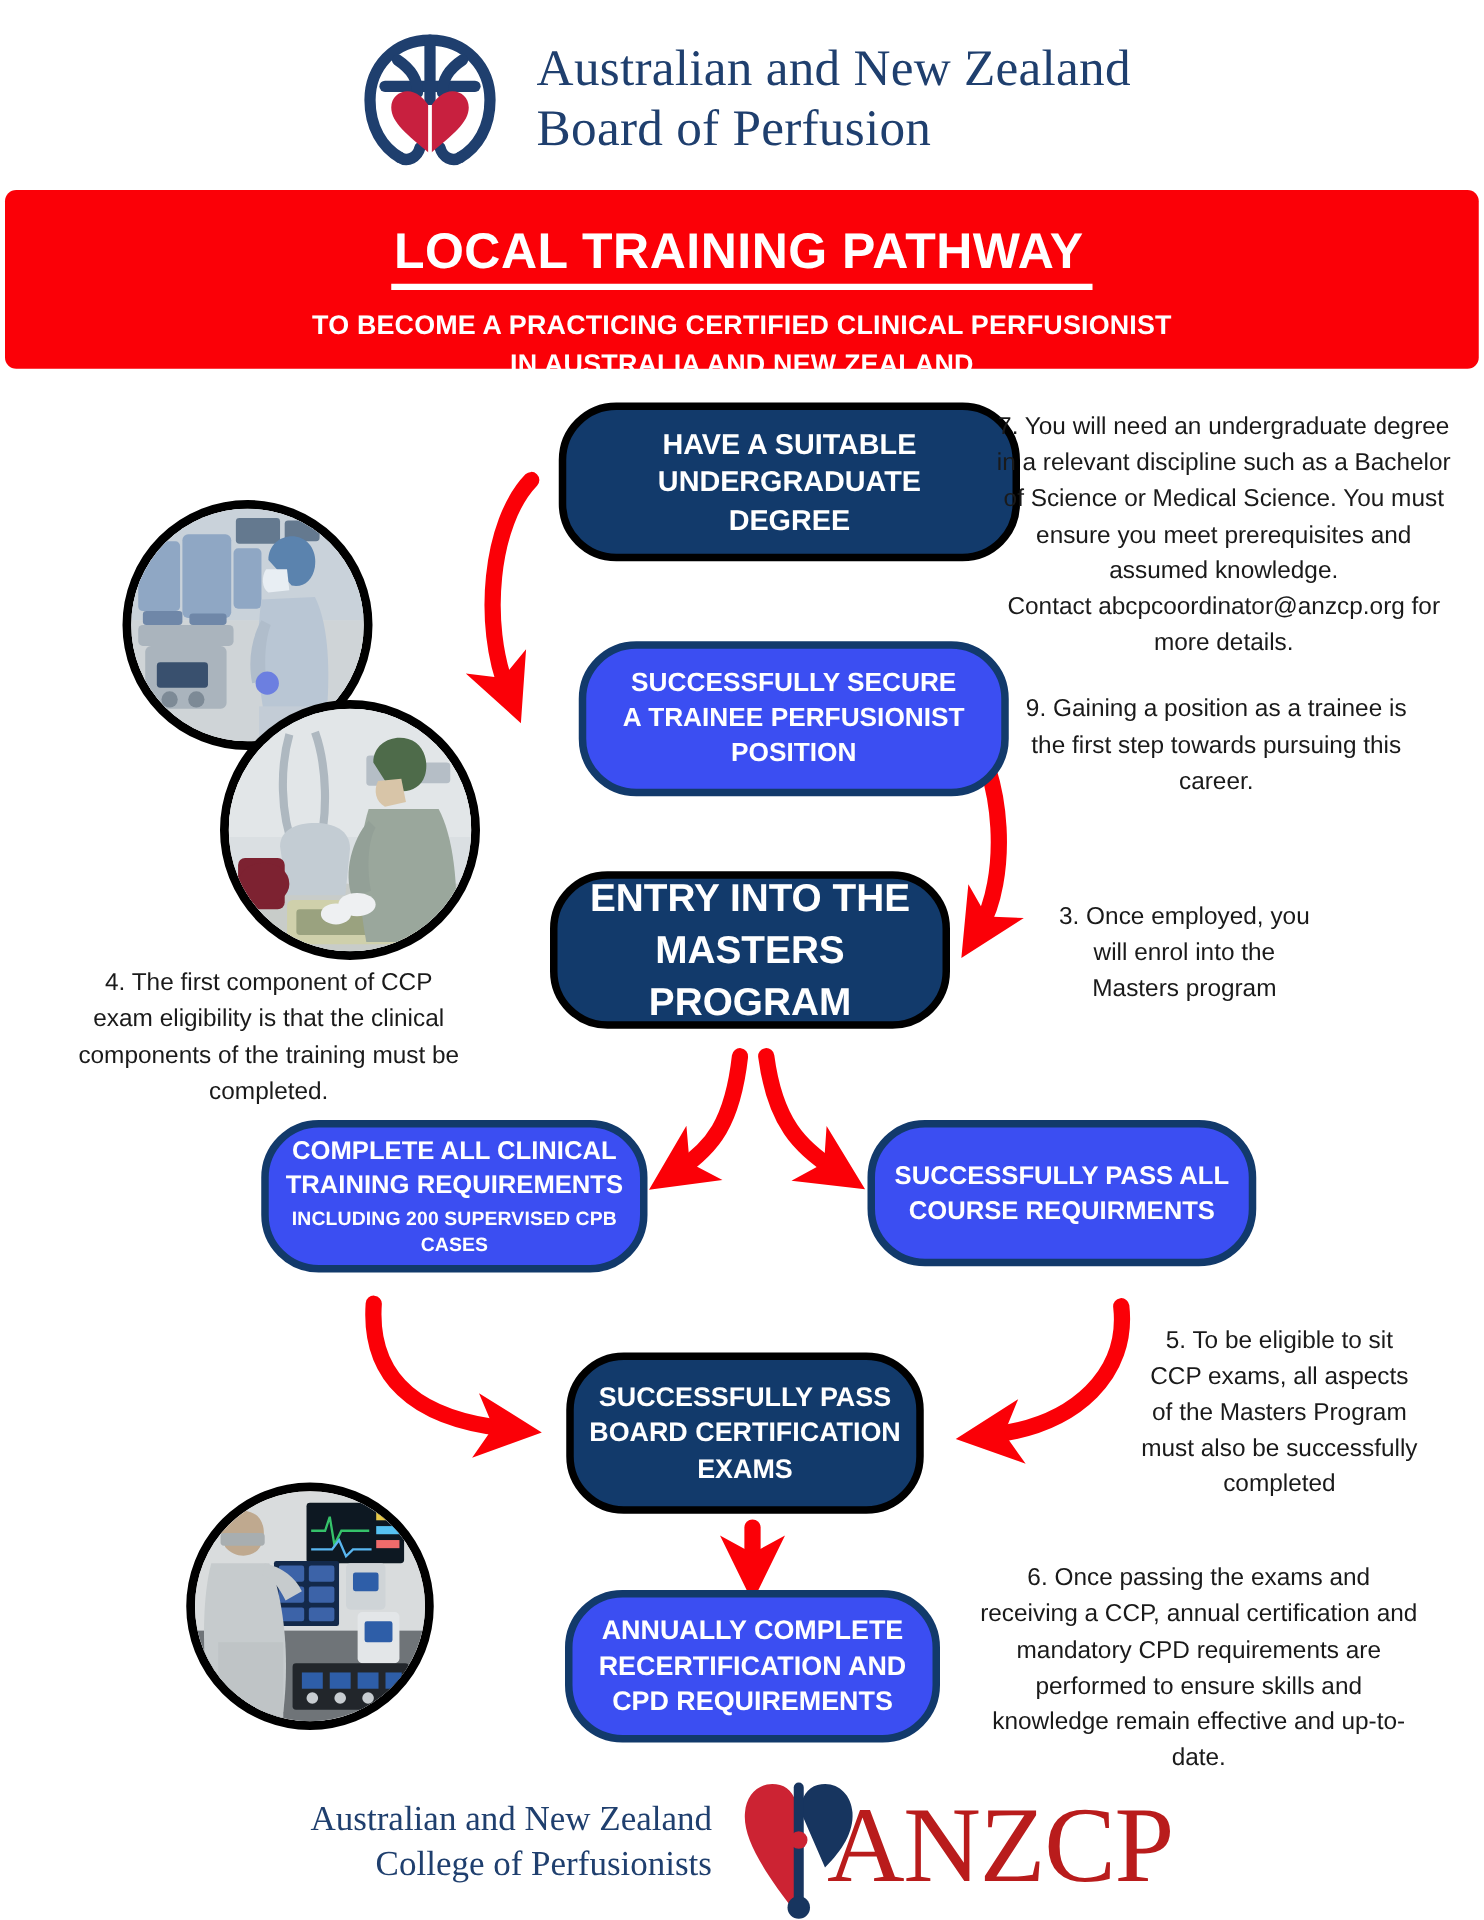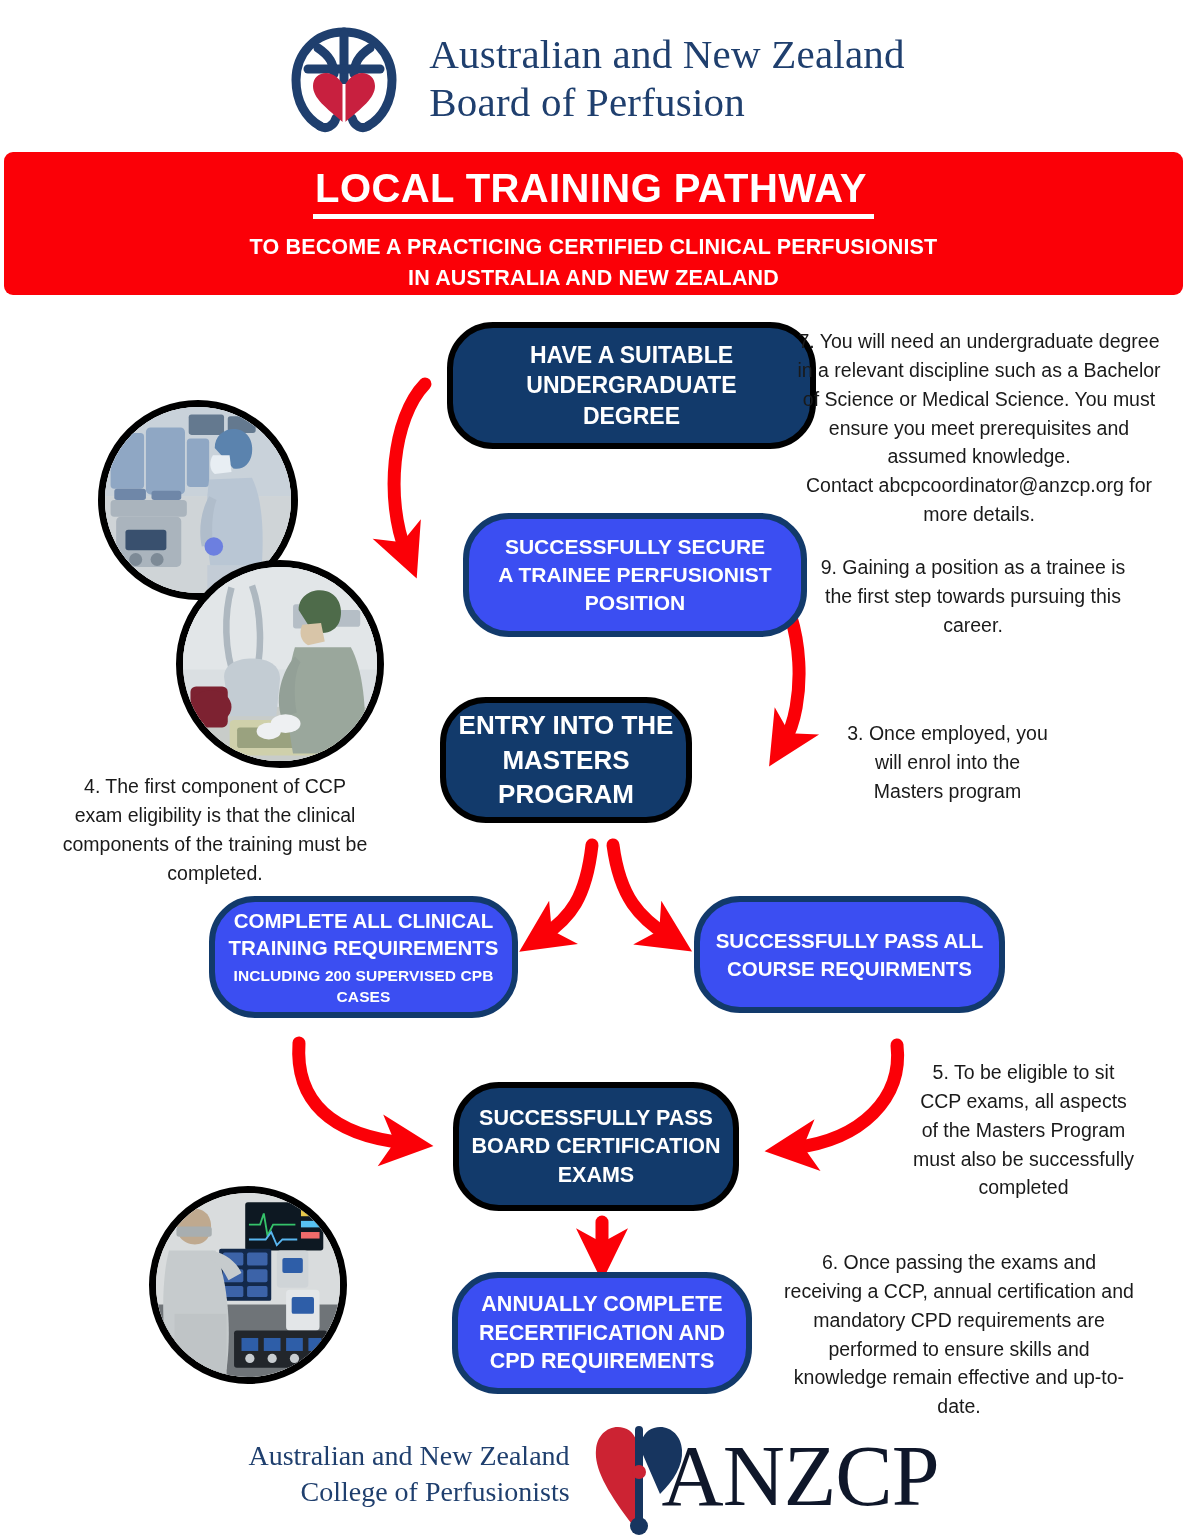--- a/index.html
+++ b/index.html
@@ -43,21 +43,21 @@
   #banner {
     position: absolute;
     left: 4px; top: 152px;
     width: 1179px;
     height: 143px;
     background: #fb0007;
     border-radius: 9px;
     color: #ffffff;
     text-align: center;
     box-sizing: border-box;
-    padding-top: 13px;
+    padding-top: 26px;
   }
   #banner-title {
     font-size: 40px;
     font-weight: bold;
     letter-spacing: .4px;
     display: inline-block;
     border-bottom: 5px solid #ffffff;
     padding: 0 7px 3px 2px;
     line-height: 1.15;
   }
@@ -96,21 +96,21 @@
     background: #123a6b;
     border: 6px solid #000000;
   }
   .box-blue {
     background: #3b4ef2;
     border: 6px solid #123a6b;
   }
 
   #box-degree      { left: 447px; top: 322px;  width: 369px; height: 127px; font-size: 23px; }
   #box-trainee     { left: 447px; top: 513px;  width: 344px; height: 124px; font-size: 21px; margin-left: 16px; }
-  #box-masters     { left: 440px; top: 697px;  width: 252px; height: 126px; font-size: 26px; }
+  #box-masters     { left: 440px; top: 697px;  width: 320px; height: 126px; font-size: 31px; }
   #box-clinical    { left: 209px; top: 896px;  width: 309px; height: 122px; font-size: 20.5px; }
   #box-course      { left: 694px; top: 896px;  width: 311px; height: 117px; font-size: 20.5px; }
   #box-exams       { left: 453px; top: 1082px; width: 286px; height: 129px; font-size: 21.5px; }
   #box-recert      { left: 452px; top: 1272px; width: 300px; height: 122px; font-size: 21.5px; }
 
   
   .note {
     position: absolute;
     color: #1a1a1a;
     font-size: 19.5px;
@@ -161,21 +161,21 @@
     color: #1f3f6e;
     font-family: "Liberation Serif", serif;
     font-size: 28px;
     line-height: 1.3;
     text-align: right;
     white-space: pre-line;
     padding-bottom: 6px;
   }
   #footer-logo .fmark { width: 118px; height: 118px; flex: 0 0 auto; margin-left: 6px; }
   #footer-logo .facronym {
-    color: #0f172a;
+    color: #b91c1c;
     font-family: "Liberation Serif", serif;
     font-size: 86px;
     font-weight: normal;
     letter-spacing: -1px;
     margin-left: -40px;
     padding-bottom: 2px;
   }
 </style>
 </head>
 <body>

